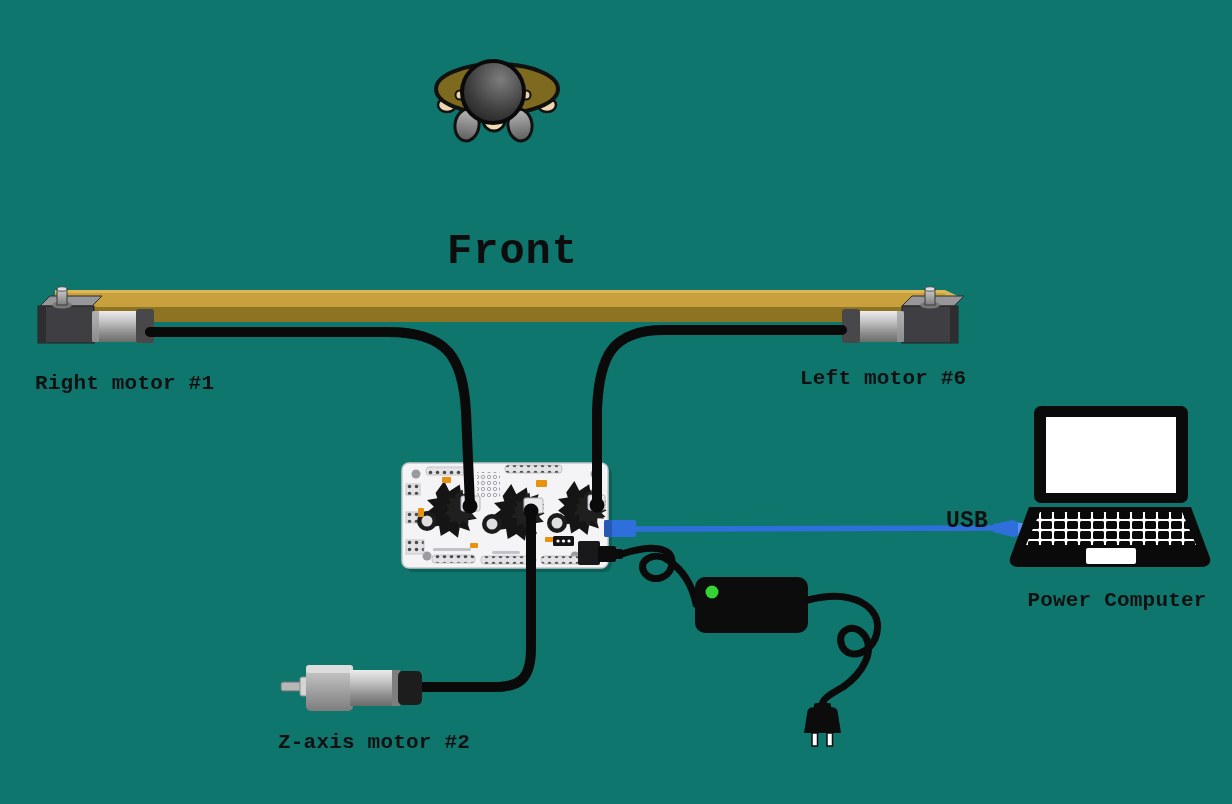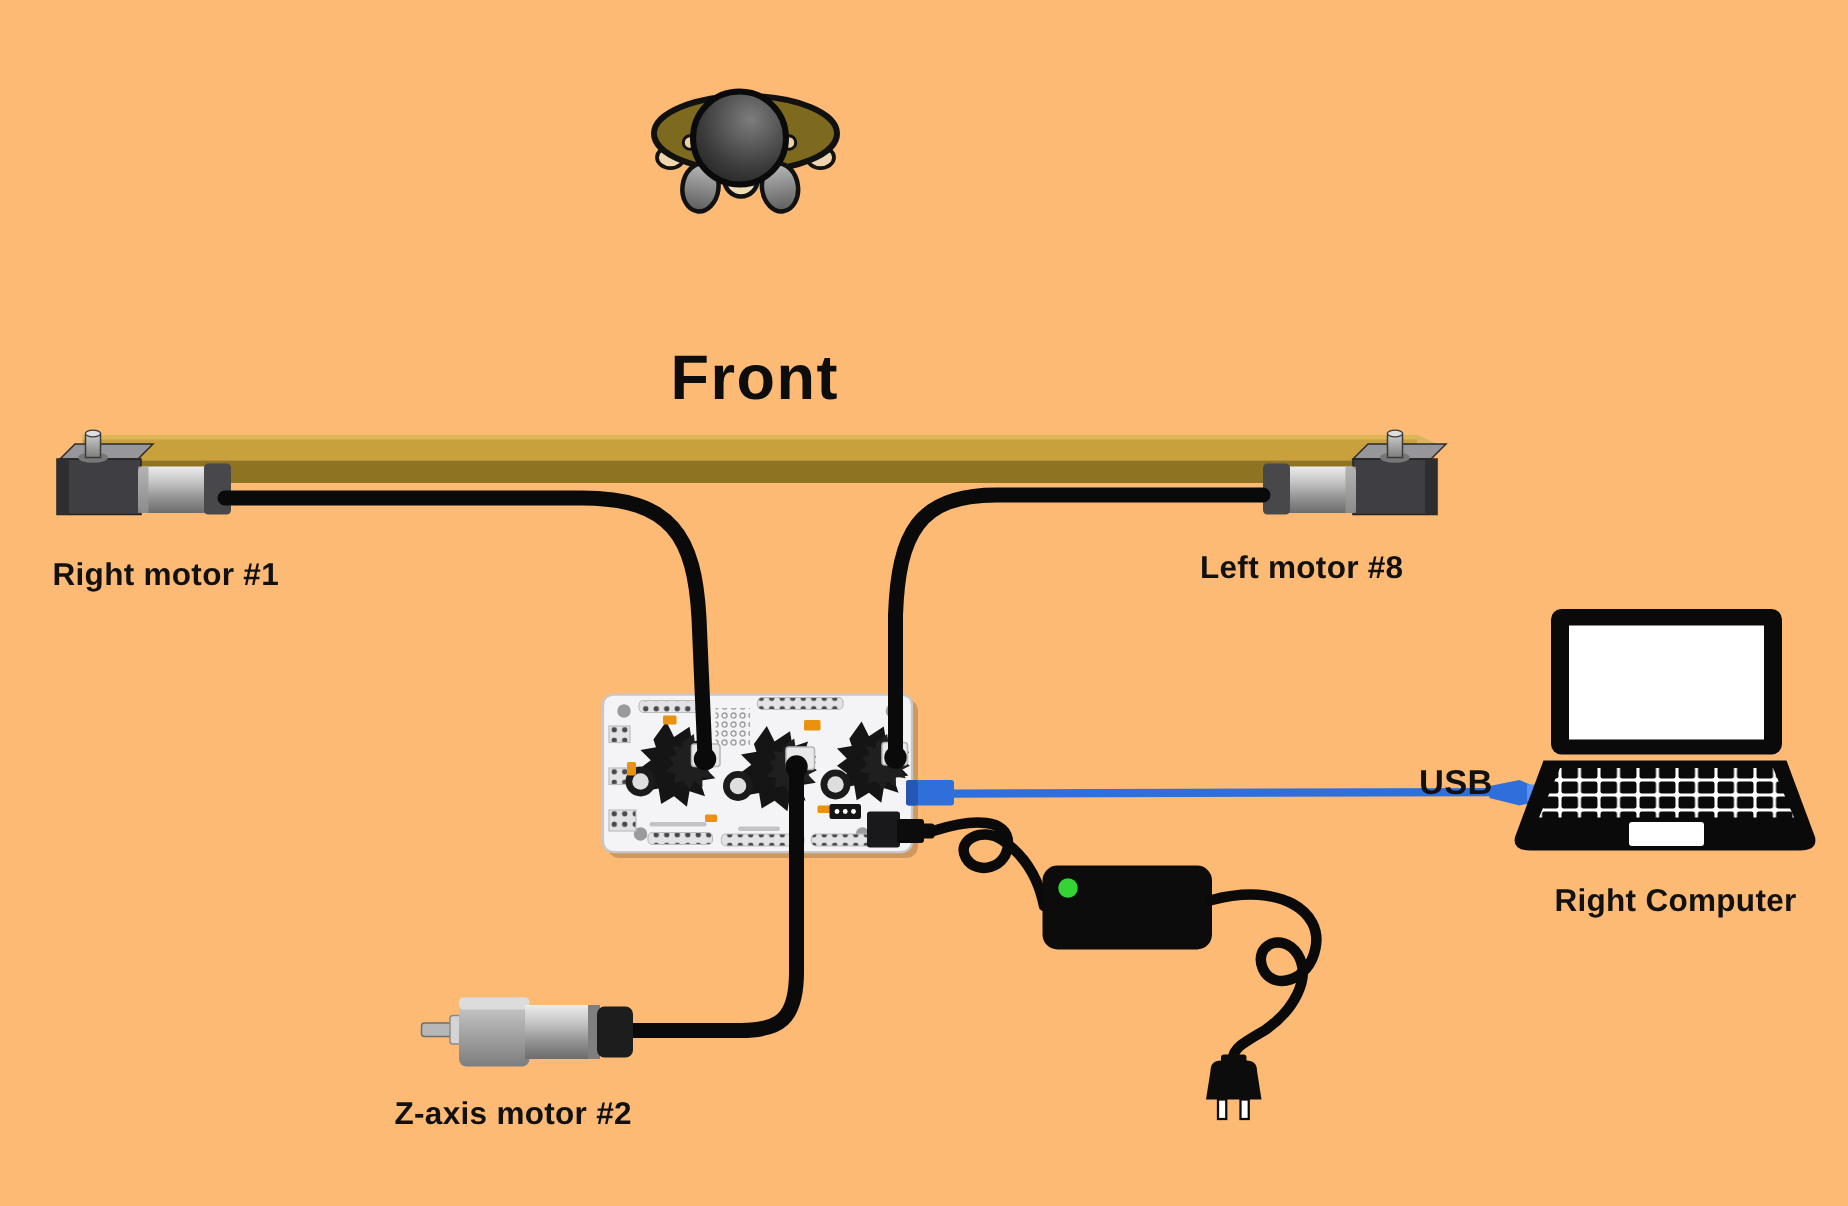--- a/index.html
+++ b/index.html
@@ -2,22 +2,22 @@
 <html style="--beam-light: #c9a13c; --beam-dark: #8d7322; --cable-black: #0a0a0a; --usb-blue: #2f6fdb; --led-green: #35d435; --pcb-white: #f4f4f6; --shirt-olive: #7e6a1e; --label-color: #111111;"><head>
 <meta charset="utf-8">
 <style>
   :root{
     --beam-light:#c9a13c; --beam-dark:#8d7322; --cable-black:#0a0a0a;
     --usb-blue:#2f6fdb; --led-green:#35d435; --pcb-white:#f4f4f6;
     --shirt-olive:#7e6a1e; --label-color:#111111;
   }
   html,body{margin:0;padding:0;background:#ffffff;}
   .canvas{
-    position:relative;width:1232px;height:804px;background:#fdba74;
-    overflow:hidden;font-family:Liberation Sans, sans-serif;
+    position:relative;width:1232px;height:804px;background:#0f766e;
+    overflow:hidden;font-family:Liberation Mono, monospace;
   }
   svg{position:absolute;left:0;top:0;}
   .label{
     position:absolute;font-weight:bold;color:var(--label-color);
     font-size:21px;white-space:nowrap;letter-spacing:.2px;margin-top:12px;
   }
   .title{
     position:absolute;font-weight:bold;color:#0d0d0d;font-size:42px;
     letter-spacing:1px;white-space:nowrap;
   }
@@ -218,22 +218,22 @@
     <circle cx="460" cy="95" r="4.5" fill="#ecd2a6" stroke="#111" stroke-width="2"></circle>
     <circle cx="526" cy="95" r="4.5" fill="#ecd2a6" stroke="#111" stroke-width="2"></circle>
     <circle cx="493" cy="92" r="31" fill="url(#headGrad)" stroke="#0a0a0a" stroke-width="4"></circle>
   </g>
 </svg>
 
 <div class="title" style="left:447px;top:228px;">Front</div>
 
 <div class="label" style="left:35px;top:360px;">Right motor #1</div>
 
-<div class="label" style="left:800px;top:355px;">Left motor #8</div>
-
-<div class="label" style="left:263px;top:719px;">Z-axis motor #2</div>
+<div class="label" style="left:800px;top:355px;">Left motor #6</div>
+
+<div class="label" style="left:278px;top:719px;">Z-axis motor #2</div>
 
 
 <div class="label usb-label" style="left:946px;top:496px;">USB</div>
 
-<div class="label center" style="left:1117px;top:577px;">Right Computer</div>
+<div class="label center" style="left:1117px;top:577px;">Power Computer</div>
 
 </div>
 
 </body></html>

